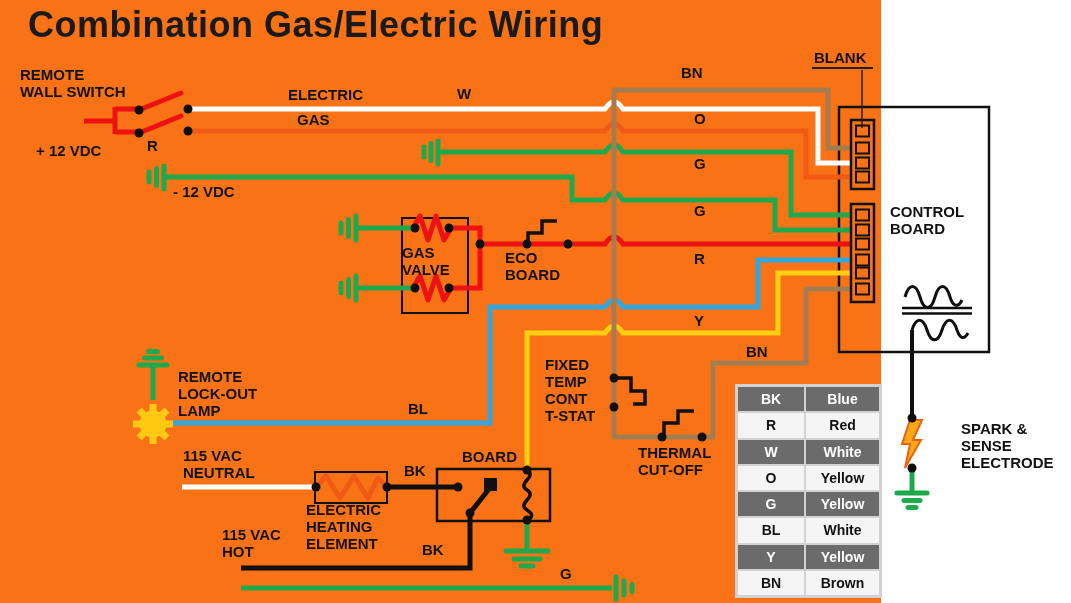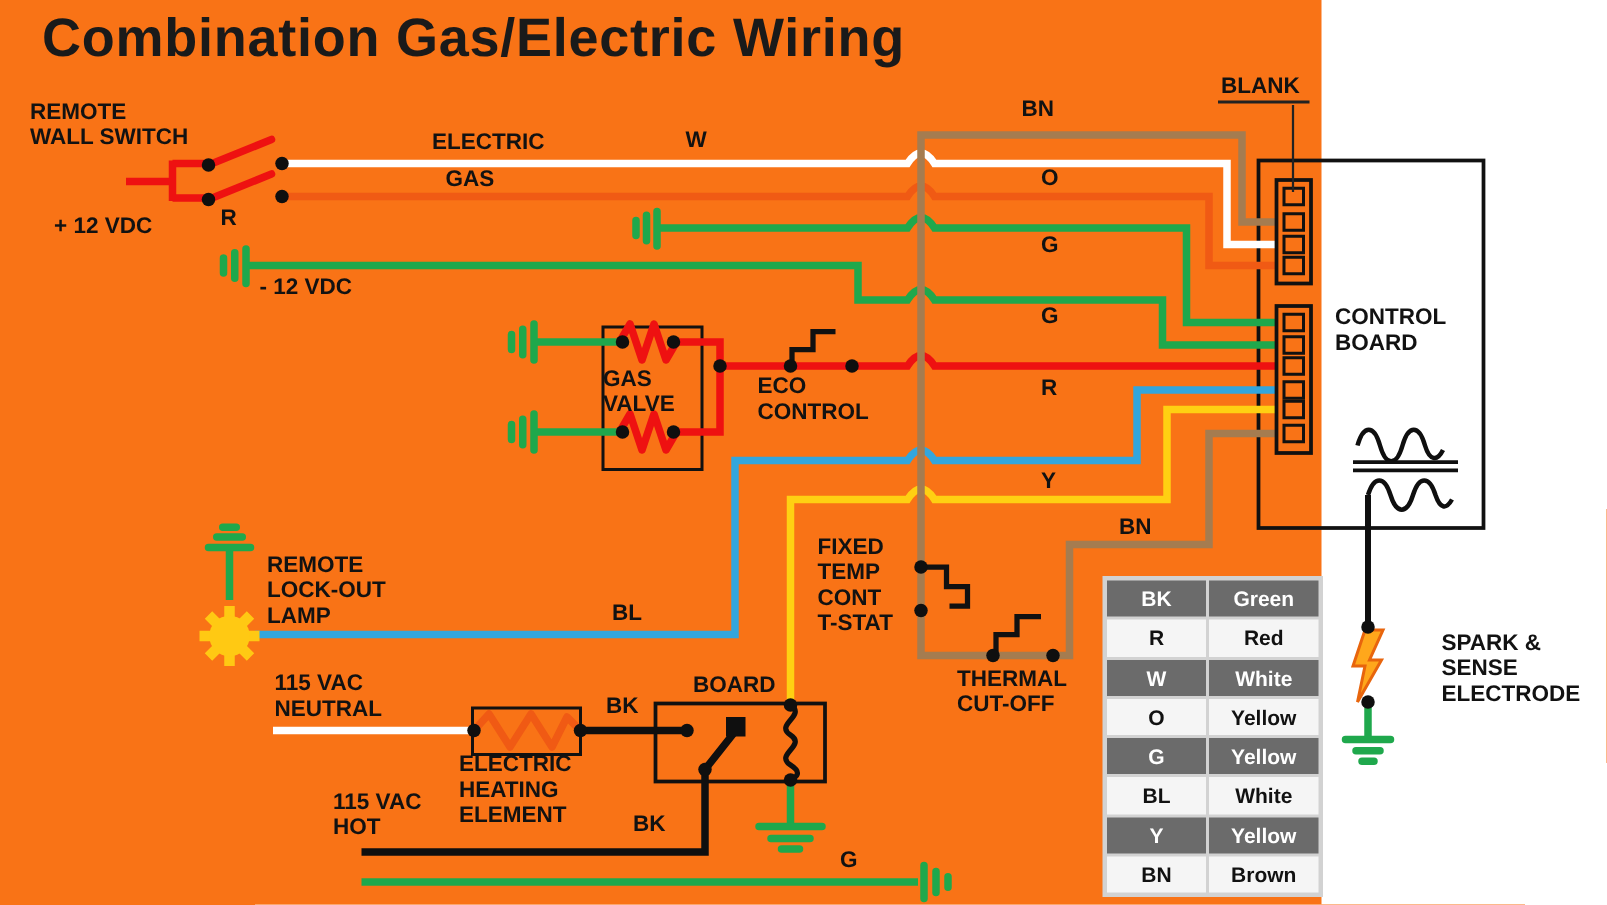--- a/index.html
+++ b/index.html
@@ -200,21 +200,21 @@
   <div class="lbl" style="left:694px;top:110px;">O</div>
   <div class="lbl" style="left:173px;top:183px;">- 12 VDC</div>
   <div class="lbl" style="left:694px;top:155px;">G</div>
   <div class="lbl" style="left:694px;top:202px;">G</div>
   <div class="lbl blank-lbl" style="left:812px;top:49px;">BLANK</div>
   <div class="lbl ctr" style="left:890px;top:203px;width:110px;">CONTROL
 BOARD</div>
   <div class="lbl ctr" style="left:402px;top:244px;width:66px;">GAS
 VALVE</div>
   <div class="lbl ctr" style="left:505px;top:249px;width:82px;">ECO
-CONTROL</div>
+BOARD</div>
   <div class="lbl" style="left:694px;top:250px;">R</div>
   <div class="lbl" style="left:694px;top:312px;">Y</div>
   <div class="lbl" style="left:746px;top:343px;">BN</div>
   <div class="lbl ctr" style="left:545px;top:356px;width:62px;">FIXED
 TEMP
 CONT
 T-STAT</div>
   <div class="lbl ctr" style="left:638px;top:444px;width:92px;">THERMAL
 CUT-OFF</div>
   <div class="lbl ctr" style="left:178px;top:368px;width:98px;">REMOTE
@@ -232,21 +232,21 @@
 HOT</div>
   <div class="lbl" style="left:422px;top:541px;">BK</div>
   <div class="lbl" style="left:560px;top:565px;">G</div>
   <div class="lbl ctr" style="left:961px;top:420px;width:112px;">SPARK &amp;
 SENSE
 ELECTRODE</div>
 
   <div id="legend">
     <div class="lrow">
       <div class="lcell c1">BK</div>
-      <div class="lcell c2">Green</div>
+      <div class="lcell c2">Blue</div>
     </div>
     <div class="lrow">
       <div class="lcell c1">R</div>
       <div class="lcell c2">Red</div>
     </div>
     <div class="lrow">
       <div class="lcell c1">W</div>
       <div class="lcell c2">White</div>
     </div>
     <div class="lrow">

